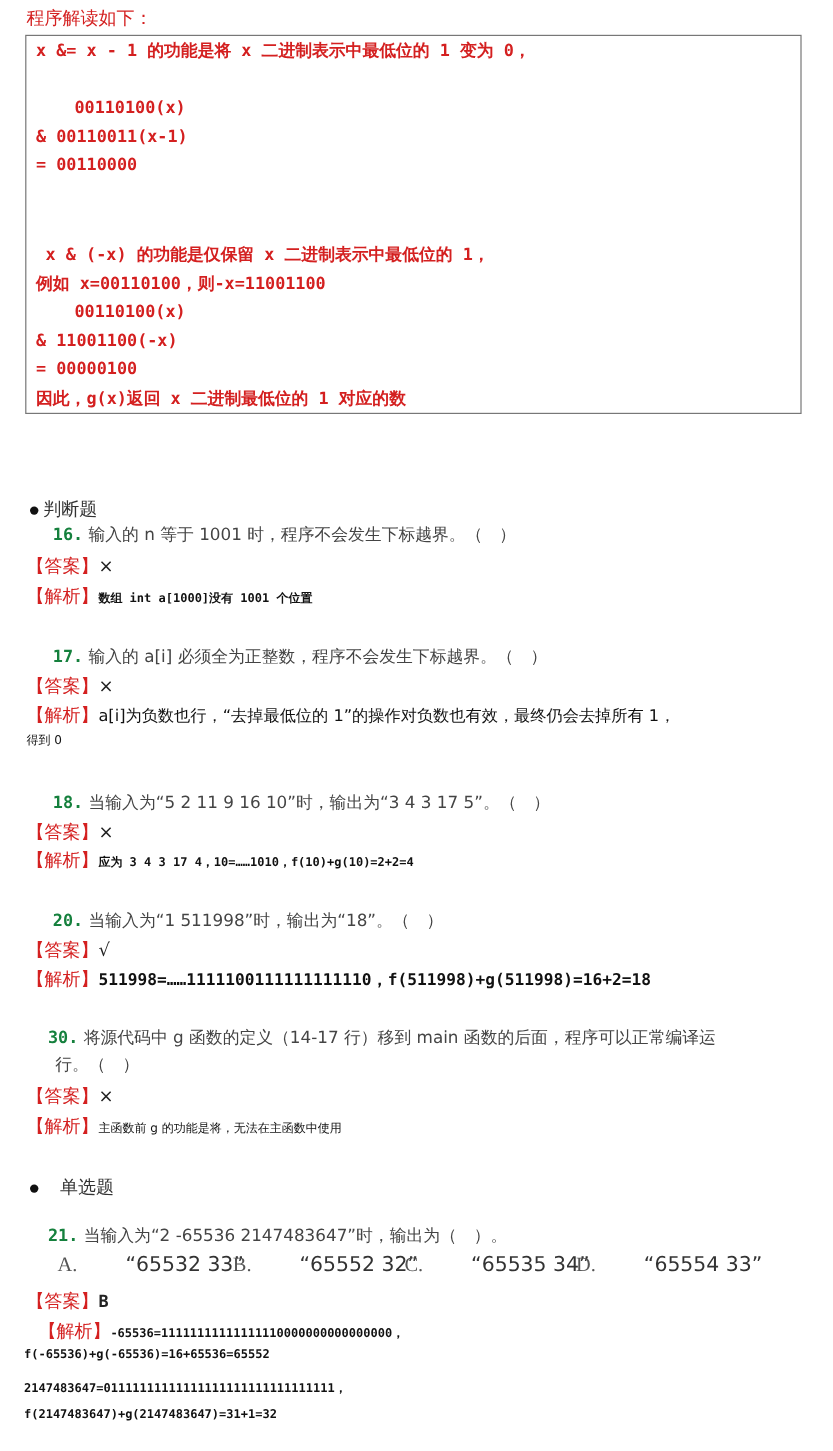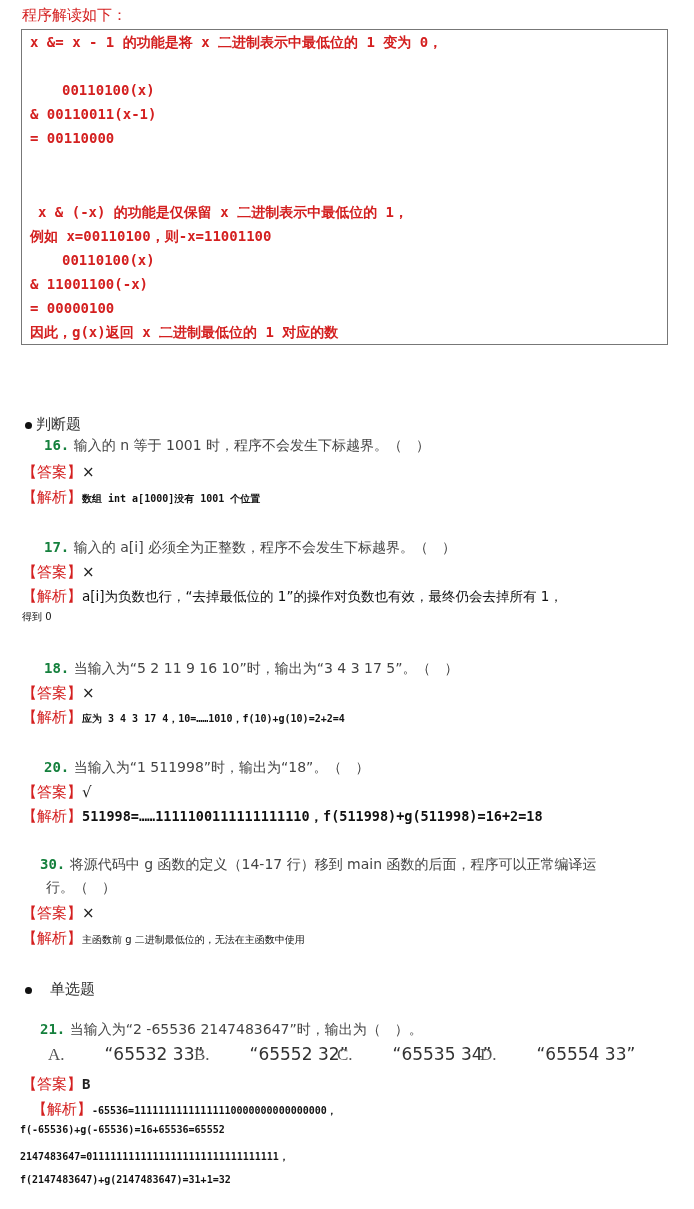--- a/index.html
+++ b/index.html
@@ -92,21 +92,21 @@
 
 <div class="abs q" style="left:40px; top:856px">
   <span class="num">30.</span>
   <span>将源代码中 g 函数的定义（14-17 行）移到 main 函数的后面，程序可以正常编译运</span>
 </div>
 <div class="abs q" style="left:46px; top:879px">行。（　）</div>
 <div class="abs" style="left:22px; top:903px">
   <span class="tag">【答案】</span><span class="ans">×</span>
 </div>
 <div class="abs" style="left:22px; top:928px">
-  <span class="tag">【解析】</span><span class="expl">主函数前 g 二进制最低位的，无法在主函数中使用</span>
+  <span class="tag">【解析】</span><span class="expl">主函数前 g 的功能是将，无法在主函数中使用</span>
 </div>
 
 <div class="bullet" style="left:25px; top:987px"></div>
 <div class="abs section-title cjk" style="left:50px; top:980px">单选题</div>
 
 <div class="abs q" style="left:40px; top:1021px">
   <span class="num">21.</span>
   <span>当输入为“2 -65536 2147483647”时，输出为（　）。</span>
 </div>
 <div class="abs opt" style="left:48px; top:1044px">

